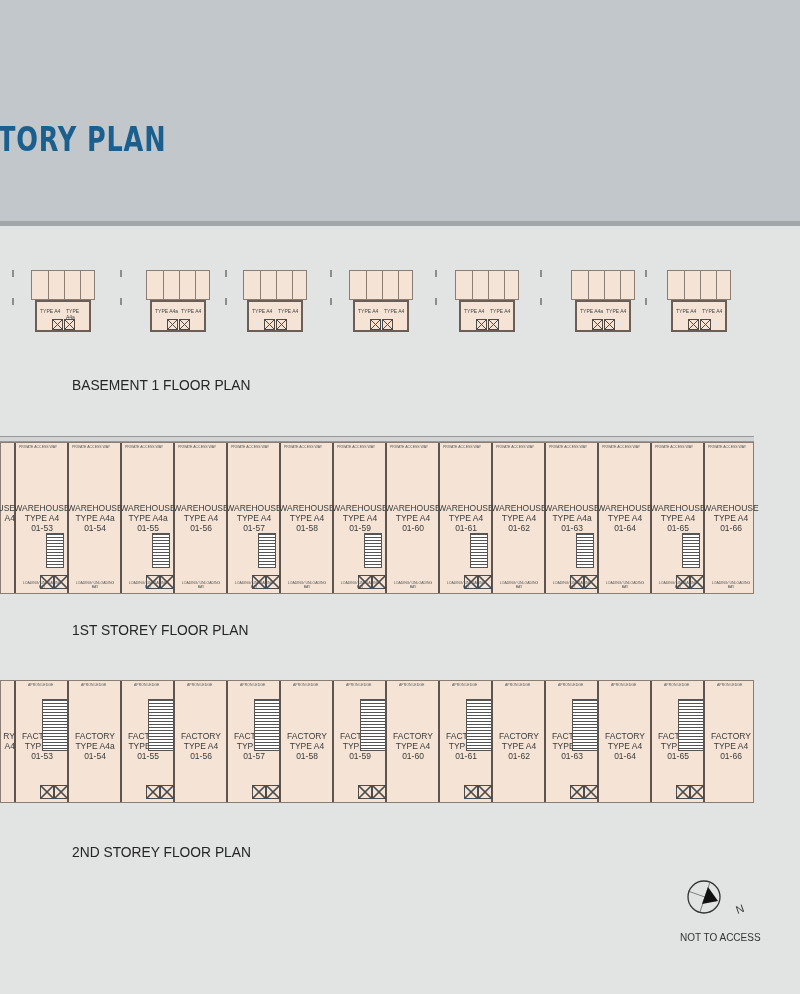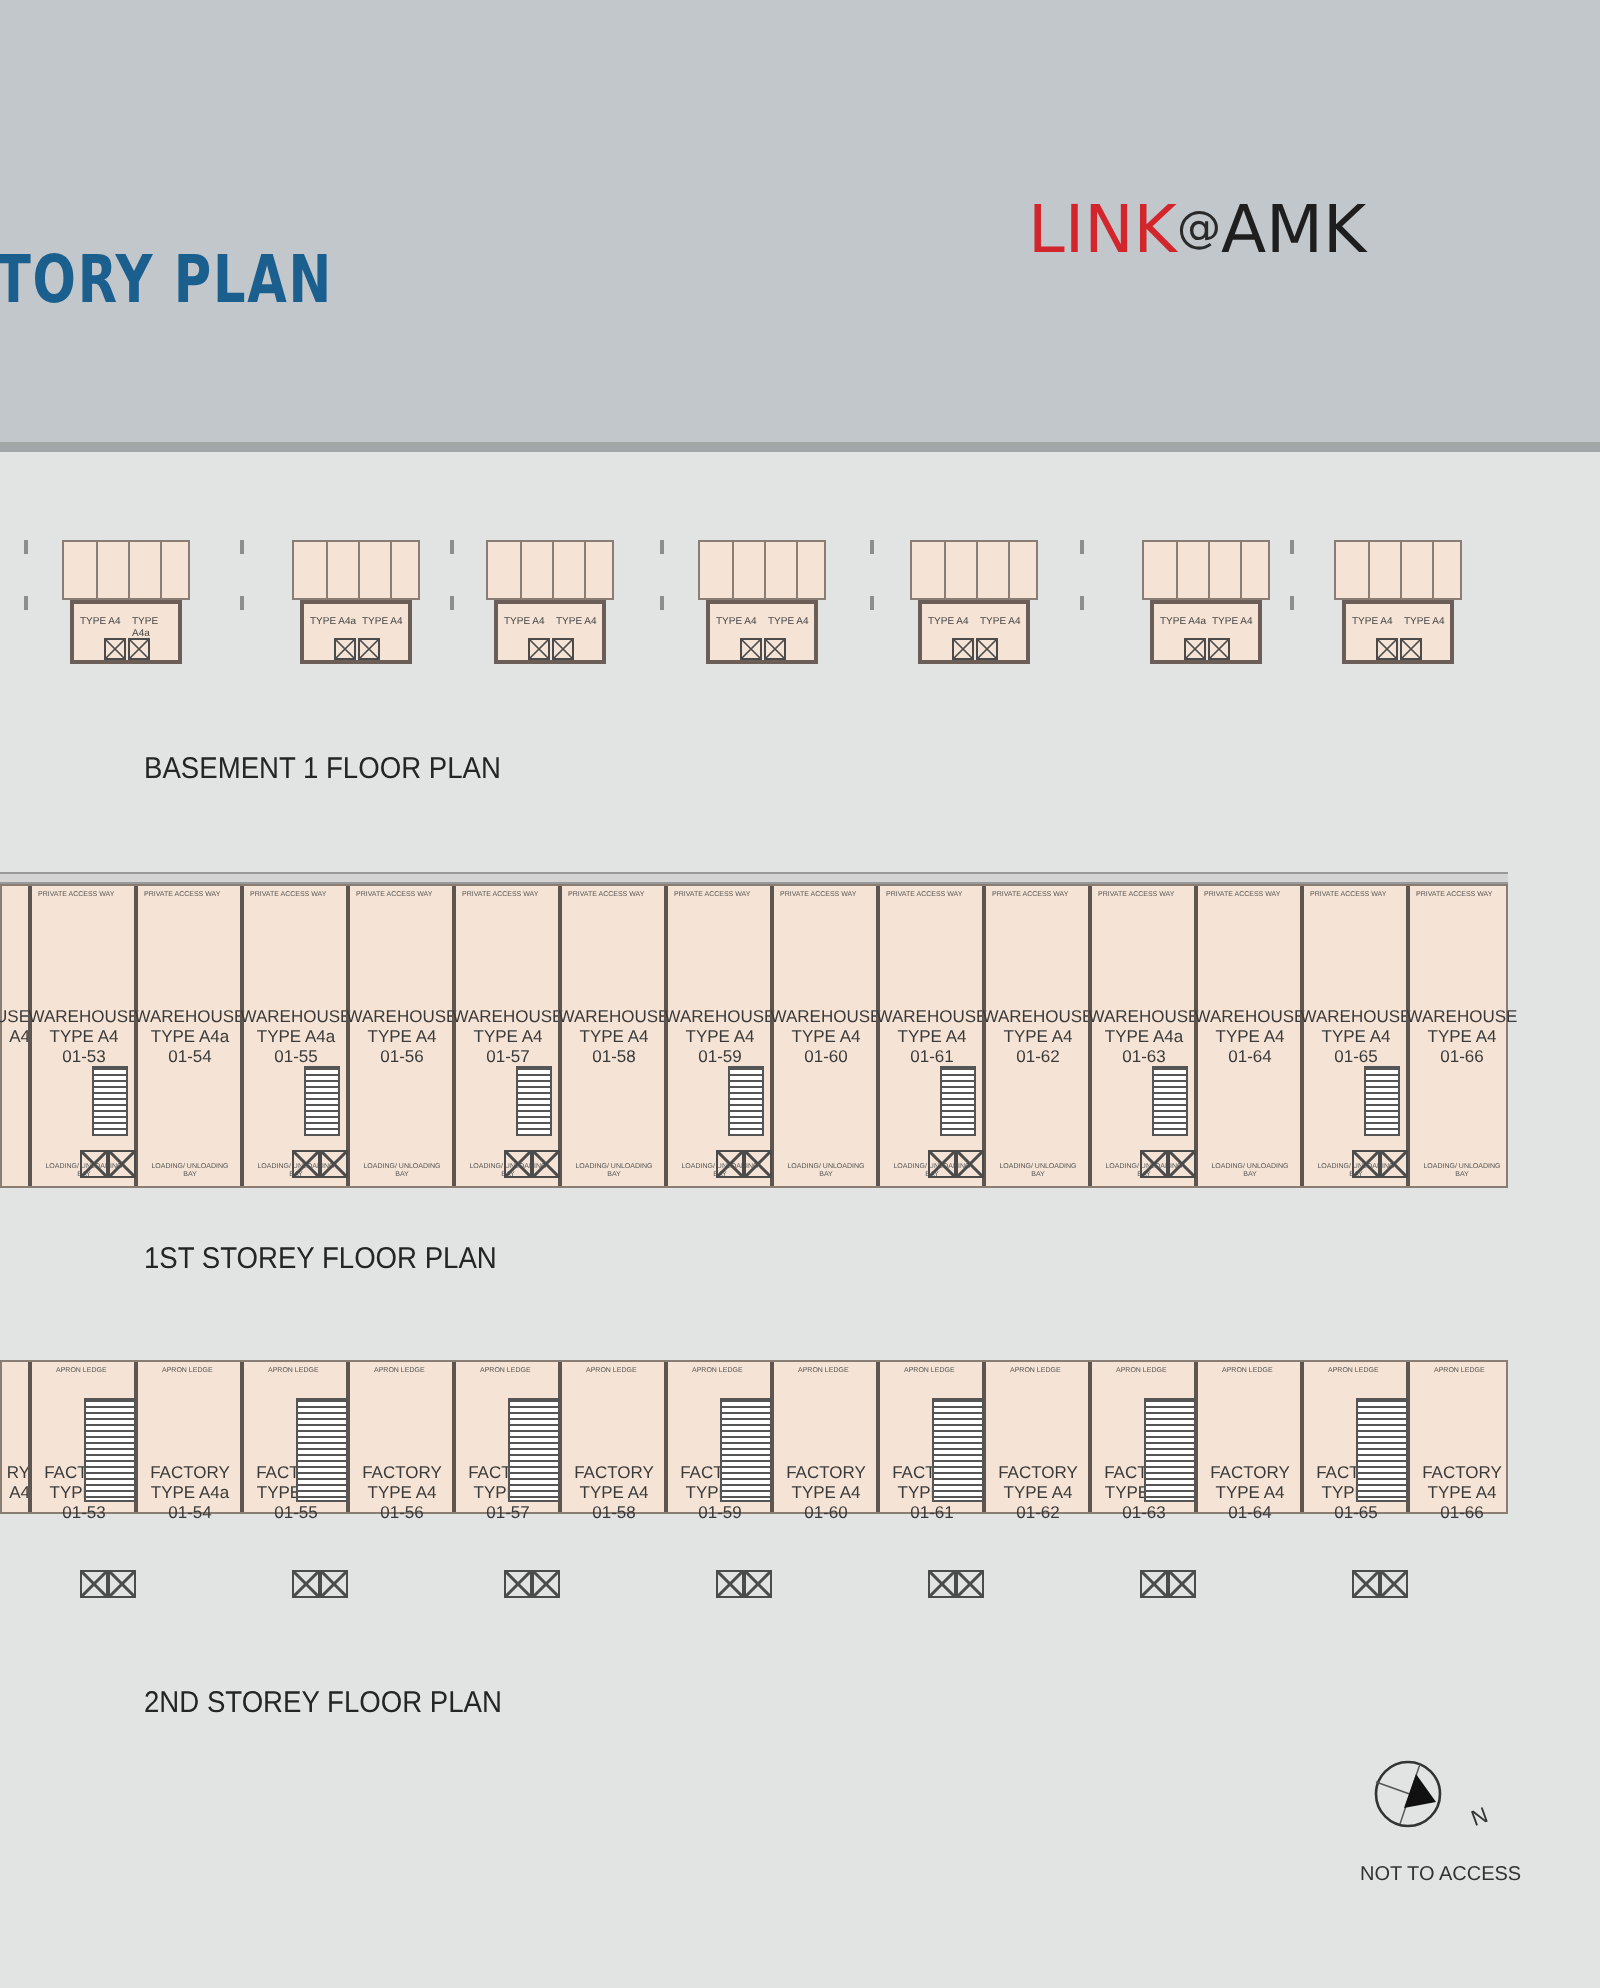--- a/index.html
+++ b/index.html
@@ -29,21 +29,20 @@
   .access{position:absolute;top:2px;font-size:3.5px;color:#555;}
   .loading{position:absolute;bottom:4px;font-size:3.5px;color:#555;width:40px;text-align:center;}
   .compass{position:absolute;left:686px;top:879px;width:36px;height:36px;}
   .nts{position:absolute;left:680px;top:932px;font-size:10px;color:#333;}
 </style>
 </head>
 <body>
 
 <div class="header">
   <div class="title">TORY PLAN</div>
-  <div class="logo"><span class="red">LINK</span><span class="at">@</span><span class="dark">AMK</span></div>
 </div>
 <div class="header-bar"></div>
 
 <div class="b1" id="b1">
     <div class="b1-block" style="left: 31px;">
       <div class="b1-park">
         <span style="left:16px"></span>
         <span style="left:32px"></span>
         <span style="left:48px"></span>
       </div>
@@ -312,21 +311,21 @@
       <div></div>
     </div>
     <div class="core" style="left: 681px; top: 90px; height: 35px; width: 18px;"></div>
     <div class="liftpair" style="left: 675px; top: 132px;">
       <div></div>
       <div></div>
     </div>
   </div>
 <div class="plan-label" style="top:621px">1ST STOREY FLOOR PLAN</div>
 
-<div class="strip" id="s2" style="top: 680px; height: 77px; overflow: visible; padding-left: 17px;">
+<div class="strip" id="s2" style="top: 680px; height: 123px; overflow: visible; padding-left: 17px;">
     <div class="lbl" style="position: absolute; left: -46px; top: 50px; width: 60px; text-align: right; font-size: 8.5px; line-height: 10px; color: rgb(58, 58, 58);">
       <div>RY</div>
       <div>A4</div>
     </div>
     <div class="unit" style="left: 13px; width: 53px;">
       <div class="lbl" style="left:-4px;top:50px">
         <div>FACTORY</div>
         <div>TYPE A4</div>
         <div>01-53</div>
       </div>

